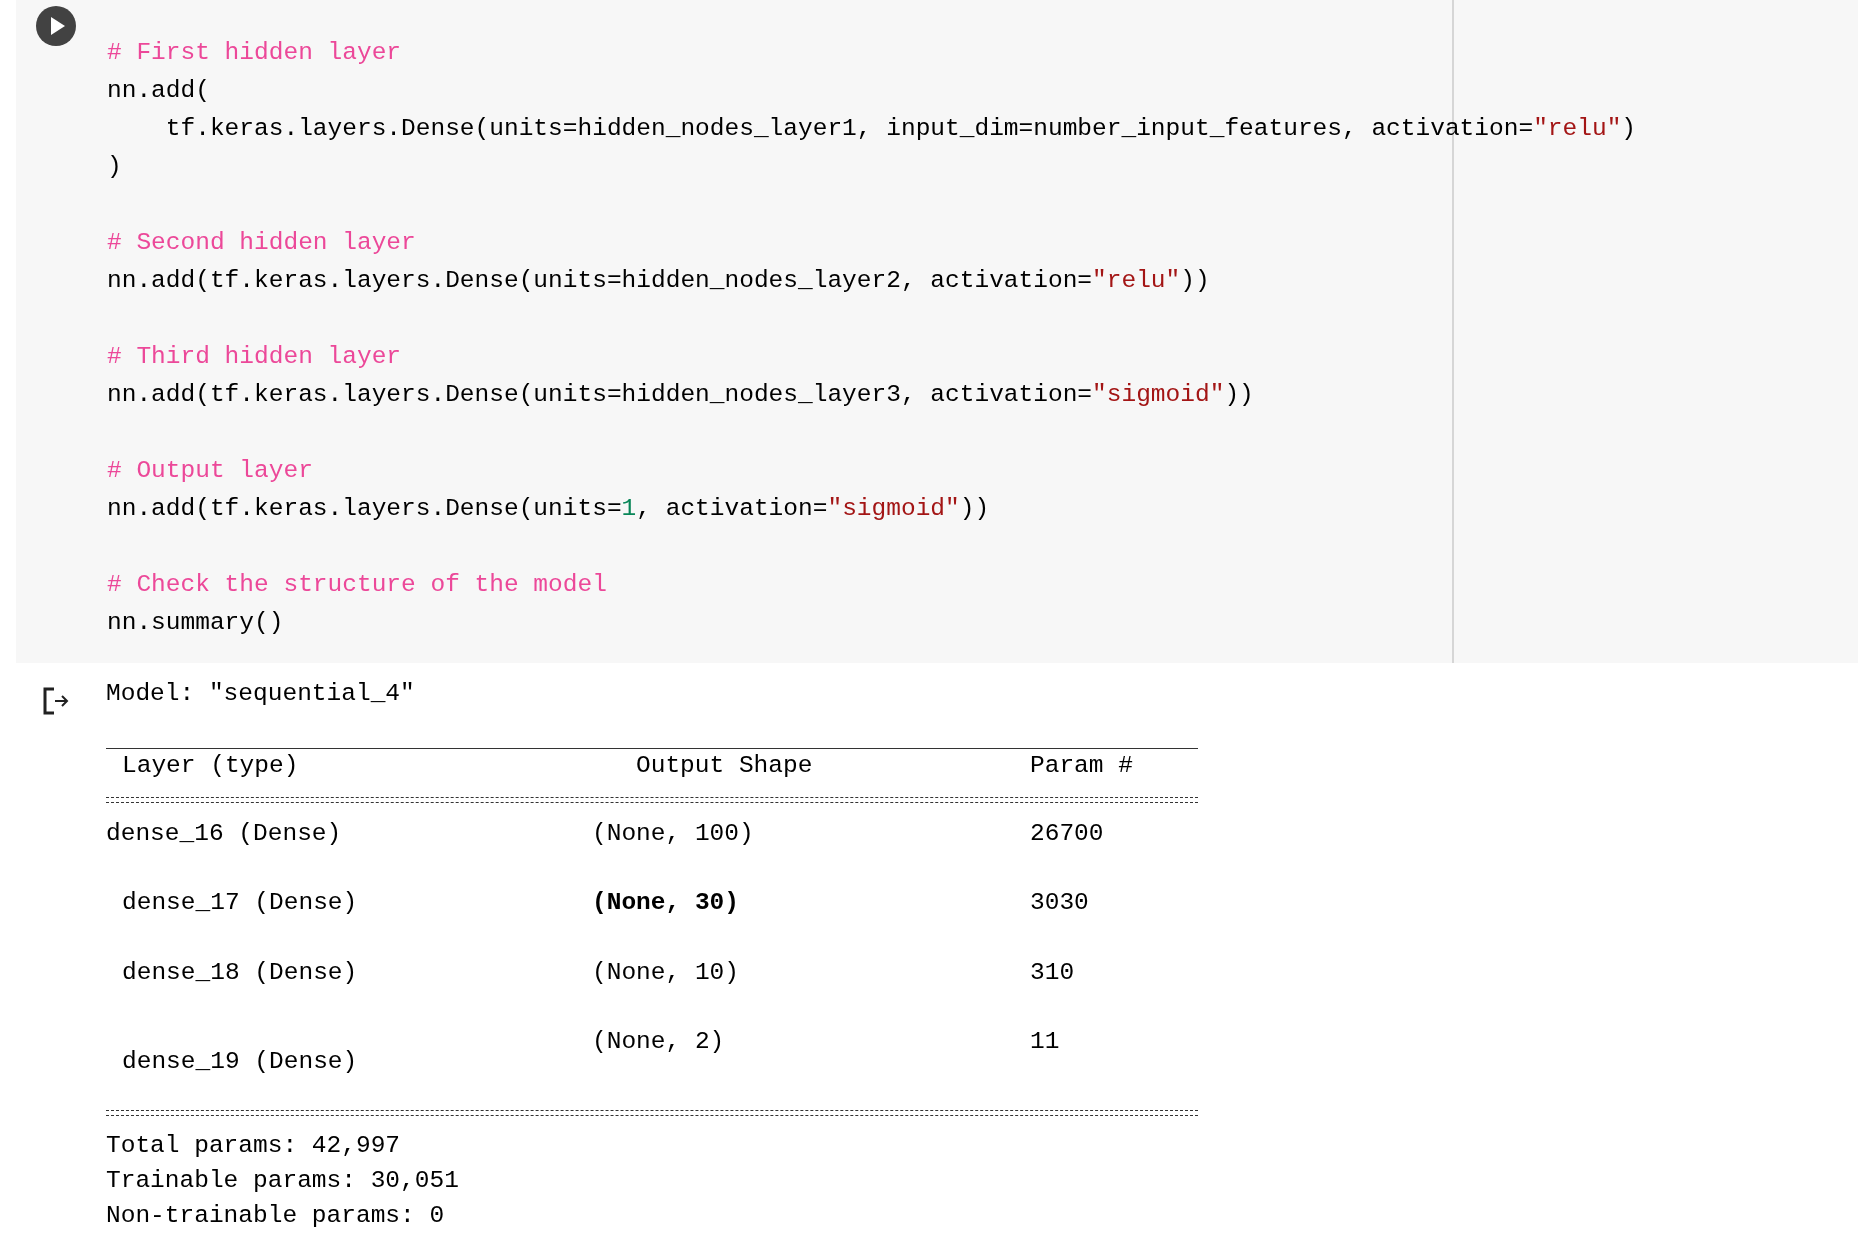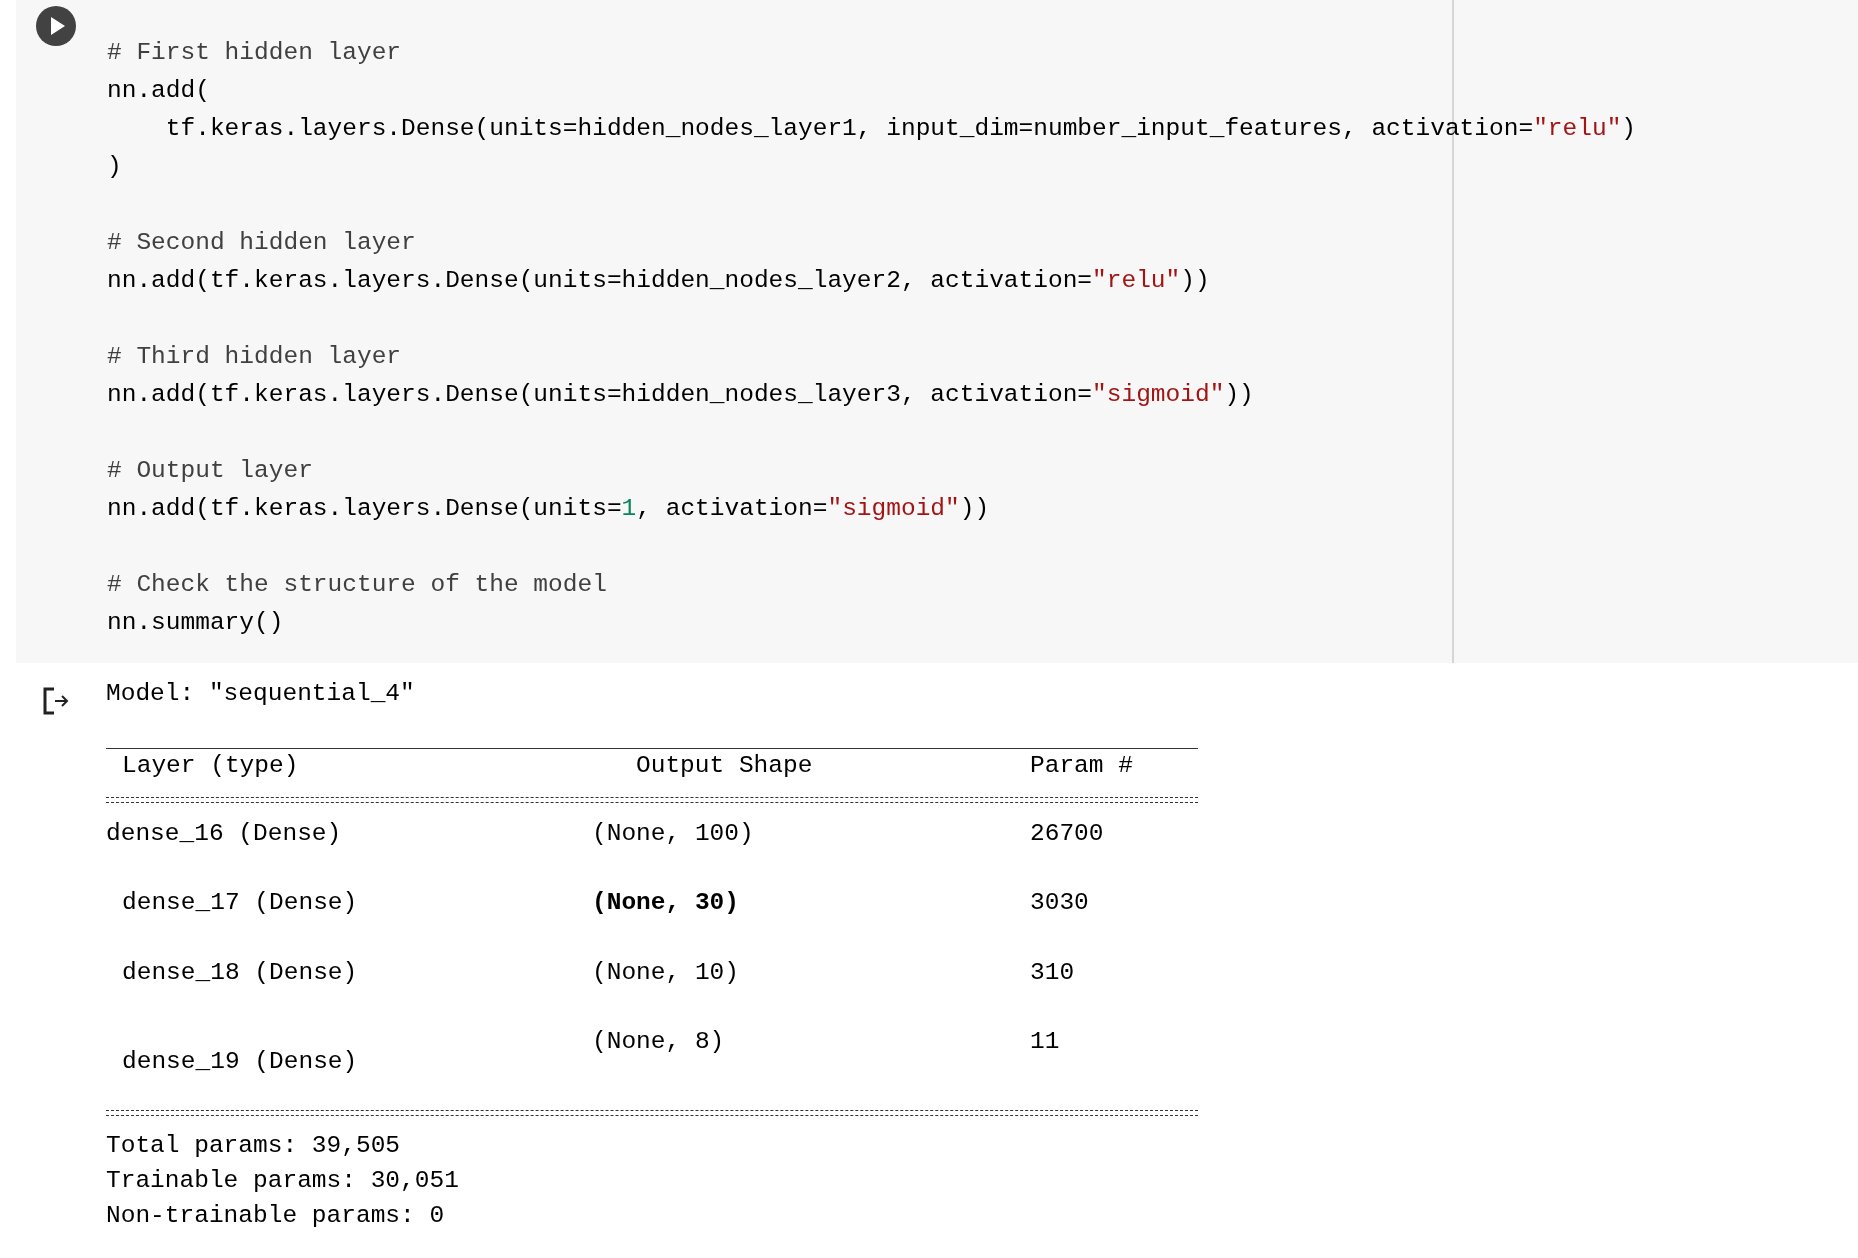--- a/index.html
+++ b/index.html
@@ -6,21 +6,21 @@
   body { width:1858px; height:1258px; position:relative; overflow:hidden;
          font-family:"Liberation Mono", "DejaVu Sans Mono", monospace; color:#000; }
   .cell { position:absolute; left:16px; top:0; width:1842px; height:663px; background:#f7f7f7; }
   .divider { position:absolute; left:1452px; top:0; width:2px; height:663px; background:#d6d6d6; }
   .run-btn { position:absolute; left:36px; top:6px; width:40px; height:40px; border-radius:50%;
              background:#424242; cursor:pointer; }
   .run-btn svg { position:absolute; left:0; top:0; }
   .code { position:absolute; left:107px; top:34px; margin:0; font-size:24.5px; line-height:38px;
           white-space:pre; font-family:"Liberation Mono", "DejaVu Sans Mono", monospace; }
   .code .line { height:38px; }
-  .cm { color:#404040; }
+  .cm { color:#ec4899; }
   .st { color:#a31515; }
   .nm { color:#098658; }
   .out-icon { position:absolute; left:42px; top:686px; width:34px; height:30px; }
   .rule { position:absolute; left:106px; width:1092px; }
   .rule.single { height:0; border-top:1.5px solid #333; }
   .rule.double { height:4px; border-top:1.5px dashed #333; border-bottom:1.5px dashed #333; }
 </style>
 </head>
 <body>
 
@@ -61,22 +61,22 @@
     <div class="t" style="position:absolute;left:592px;top:889px;font-size:24.5px;white-space:pre;font-weight:bold;">(None, 30)</div>
     <div class="t" style="position:absolute;left:1030px;top:889px;font-size:24.5px;white-space:pre;">3030</div>
   </div>
   <div>
     <div class="t" style="position:absolute;left:122px;top:959px;font-size:24.5px;white-space:pre;">dense_18 (Dense)</div>
     <div class="t" style="position:absolute;left:592px;top:959px;font-size:24.5px;white-space:pre;">(None, 10)</div>
     <div class="t" style="position:absolute;left:1030px;top:959px;font-size:24.5px;white-space:pre;">310</div>
   </div>
   <div>
     <div class="t" style="position:absolute;left:122px;top:1028px;font-size:24.5px;white-space:pre;margin-top:20px;">dense_19 (Dense)</div>
-    <div class="t" style="position:absolute;left:592px;top:1028px;font-size:24.5px;white-space:pre;">(None, 8)</div>
+    <div class="t" style="position:absolute;left:592px;top:1028px;font-size:24.5px;white-space:pre;">(None, 2)</div>
     <div class="t" style="position:absolute;left:1030px;top:1028px;font-size:24.5px;white-space:pre;">11</div>
   </div>
 
   <div class="rule double" style="top:1110px;"></div>
 
-  <div class="t" style="position:absolute;left:106px;top:1132px;font-size:24.5px;white-space:pre;">Total params: 39,505</div>
+  <div class="t" style="position:absolute;left:106px;top:1132px;font-size:24.5px;white-space:pre;">Total params: 42,997</div>
   <div class="t" style="position:absolute;left:106px;top:1167px;font-size:24.5px;white-space:pre;">Trainable params: 30,051</div>
   <div class="t" style="position:absolute;left:106px;top:1202px;font-size:24.5px;white-space:pre;">Non-trainable params: 0</div>
 </div>
 
 </body></html>

